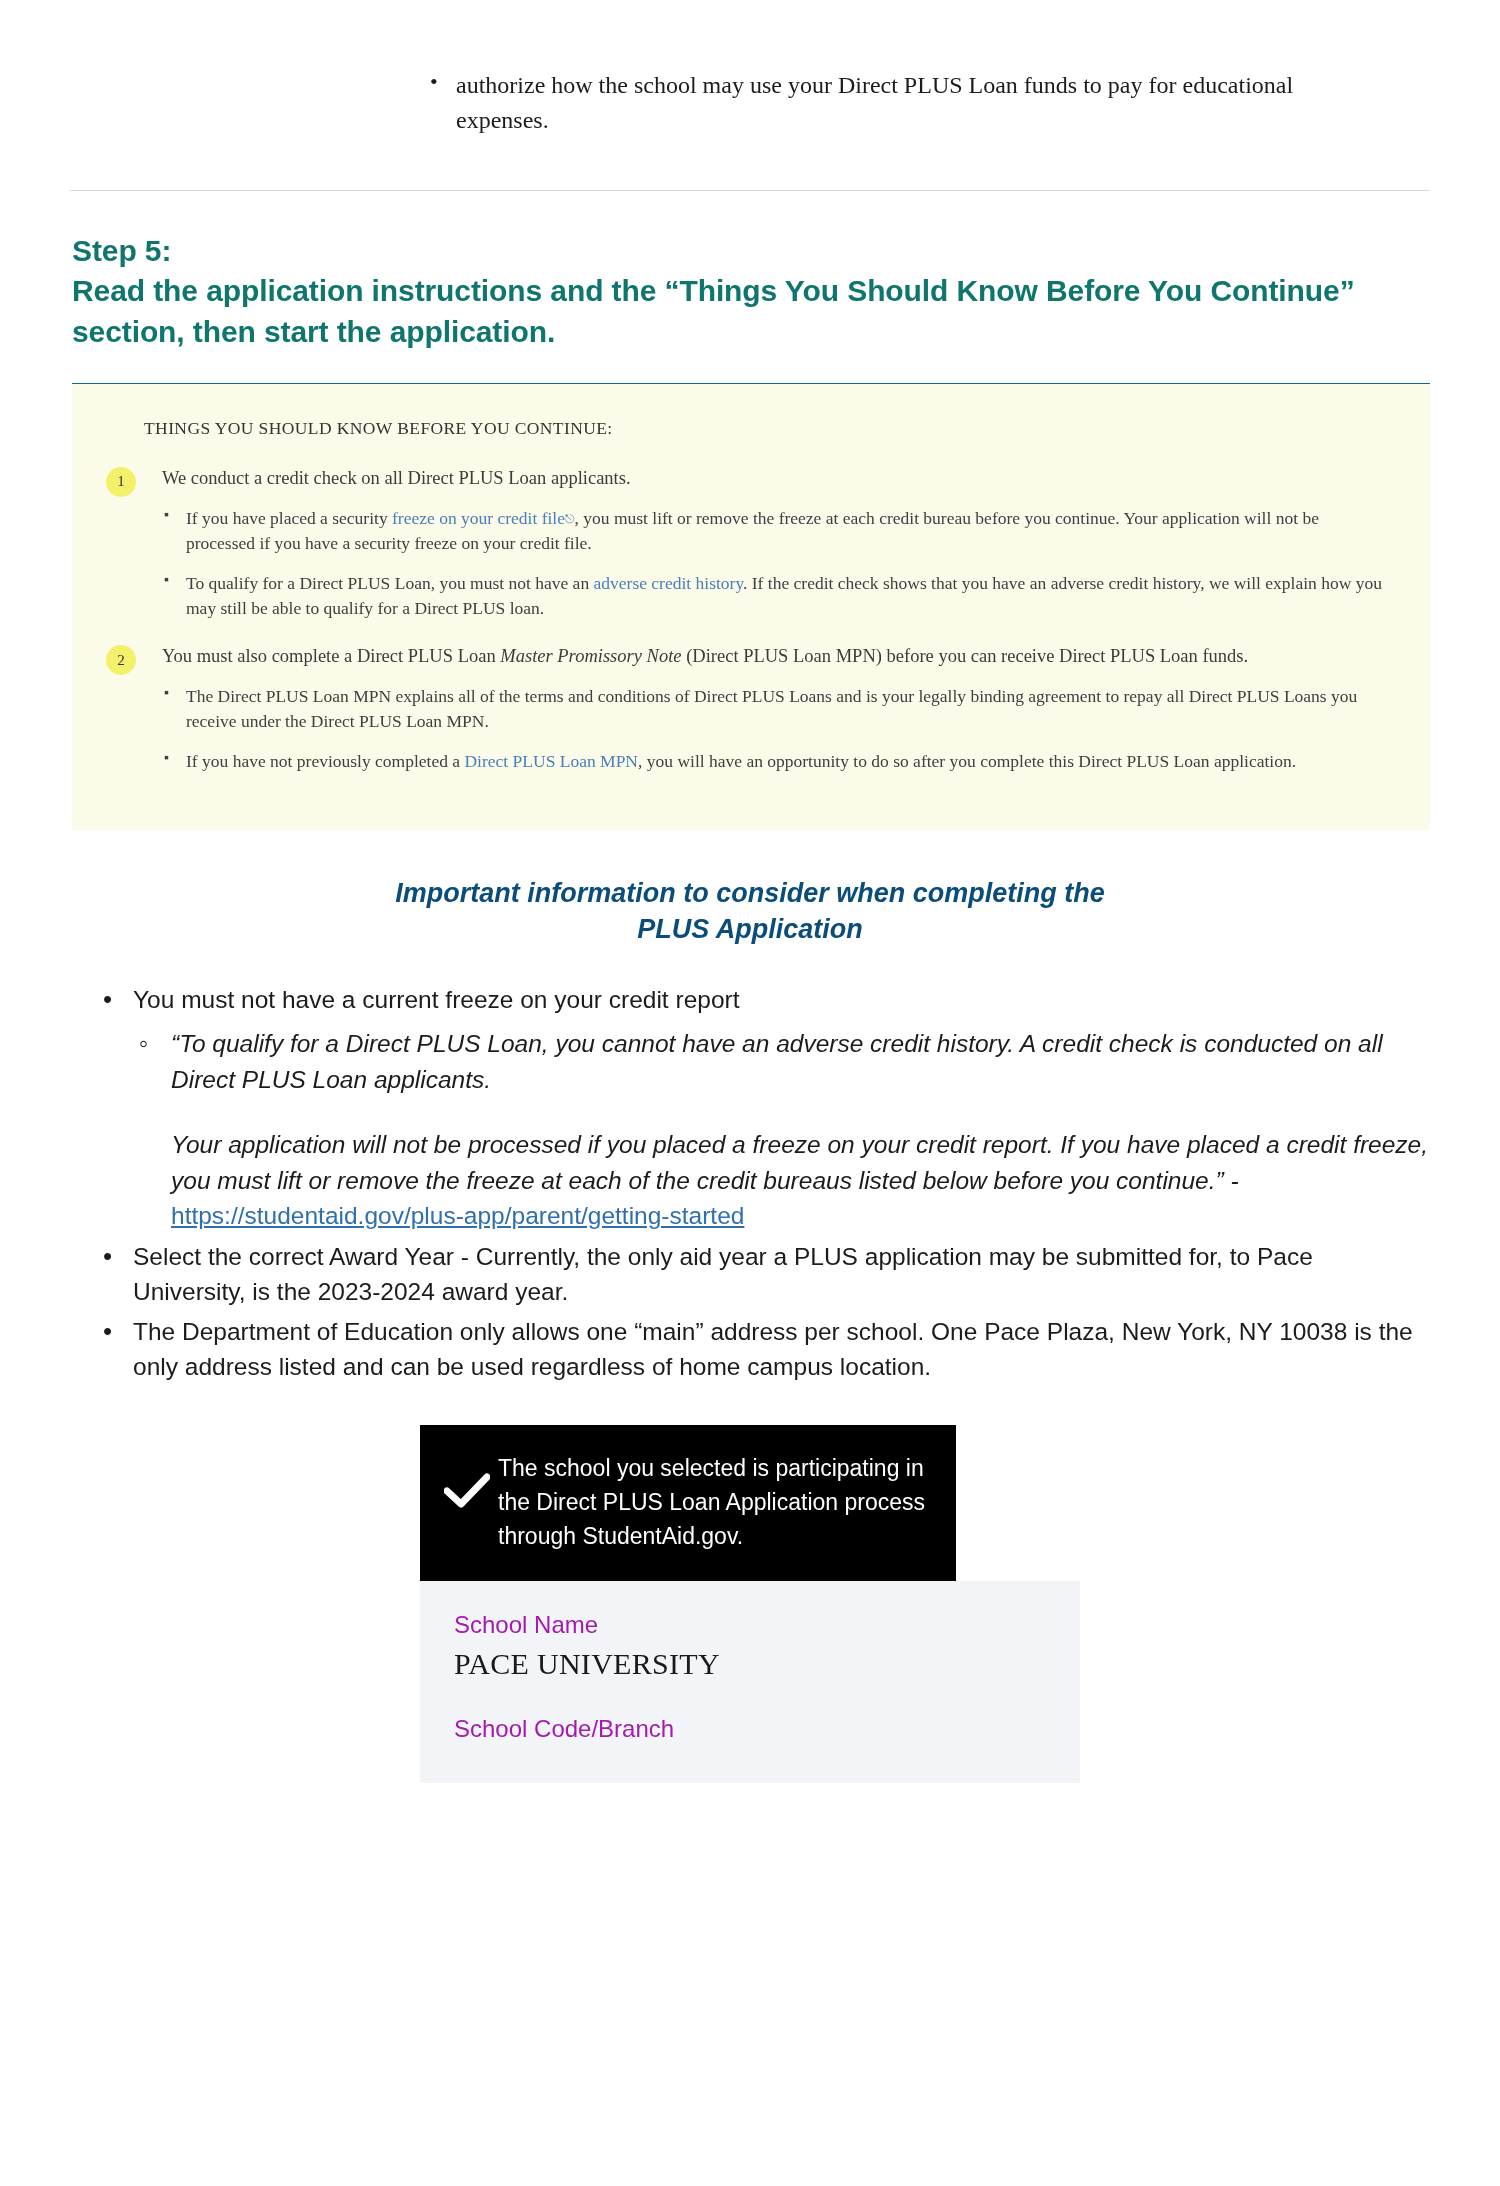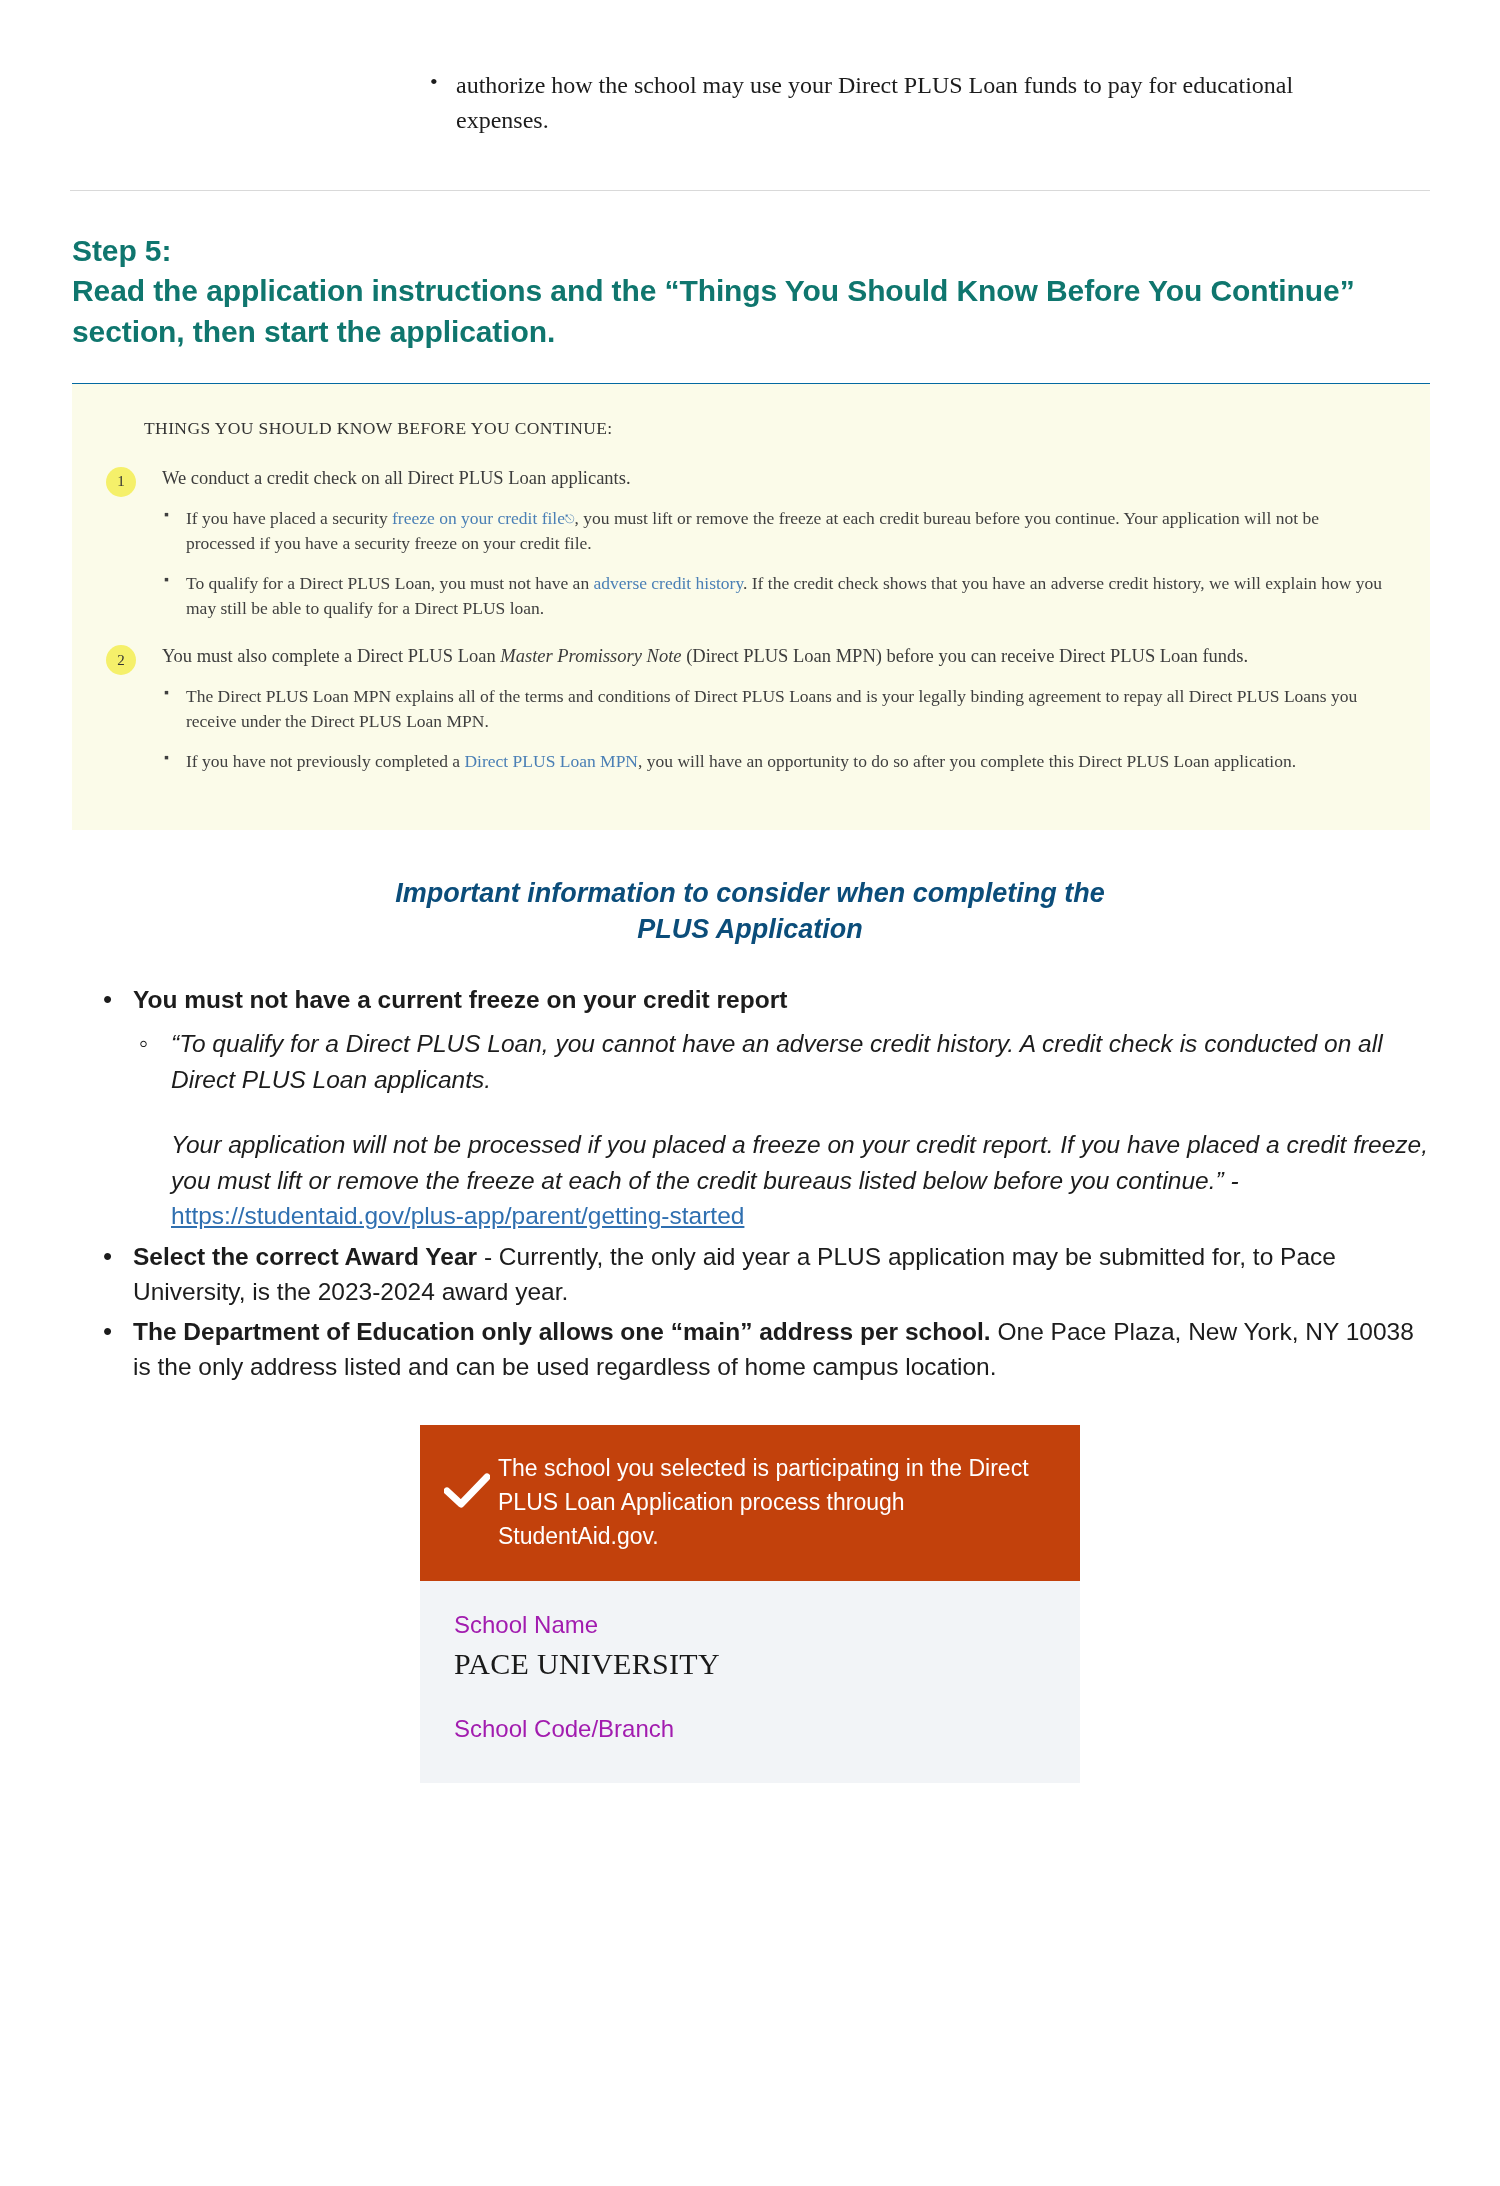--- a/index.html
+++ b/index.html
@@ -169,21 +169,21 @@
     padding-left: 38px;
     margin-bottom: 6px;
   }
   .main-list > li:before {
     content: "\2022";
     position: absolute;
     left: 8px;
     top: -2px;
     font-size: 26px;
   }
-  .main-list b { font-weight: bold; }
+  .main-list b { font-weight: normal; }
   .sub-circle {
     list-style: none;
     margin: 6px 0 0 0;
     padding: 0;
   }
   .sub-circle > li {
     position: relative;
     padding-left: 38px;
     font-style: italic;
     font-size: 24.5px;
@@ -205,27 +205,27 @@
     text-decoration: underline;
     font-style: normal;
   }
 
   
   .card-wrap {
     margin: 40px auto 0 auto;
     width: 660px;
   }
   .card-green {
-    background: #c2410c;
+    background: #000000;
     color: #ffffff;
     display: flex;
     align-items: flex-start;
     padding: 26px 24px 28px 24px;
     box-sizing: border-box;
-    width: 660px;
+    width: 536px;
   }
   .check-icon {
     flex: 0 0 auto;
     width: 54px;
     margin-top: 22px;
   }
   .card-green-text {
     font-size: 23px;
     line-height: 1.48;
   }

